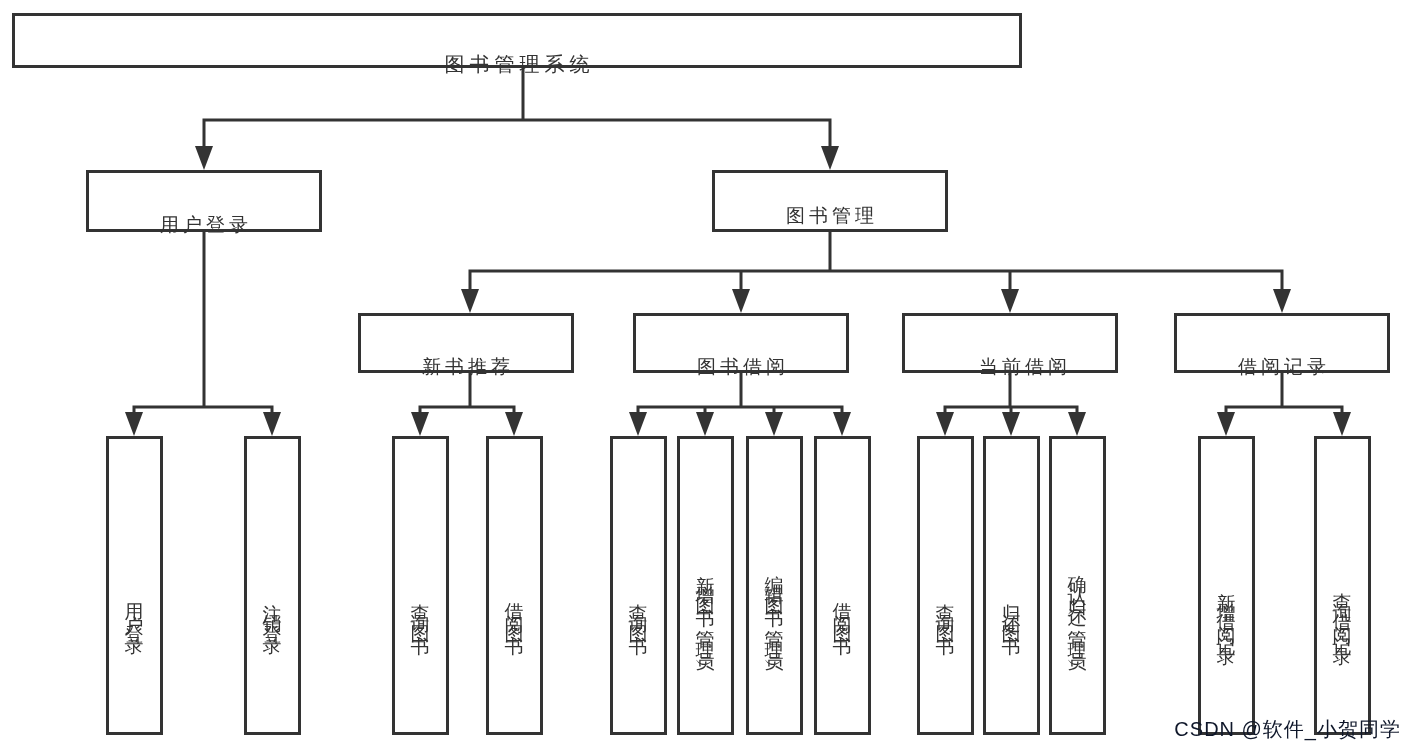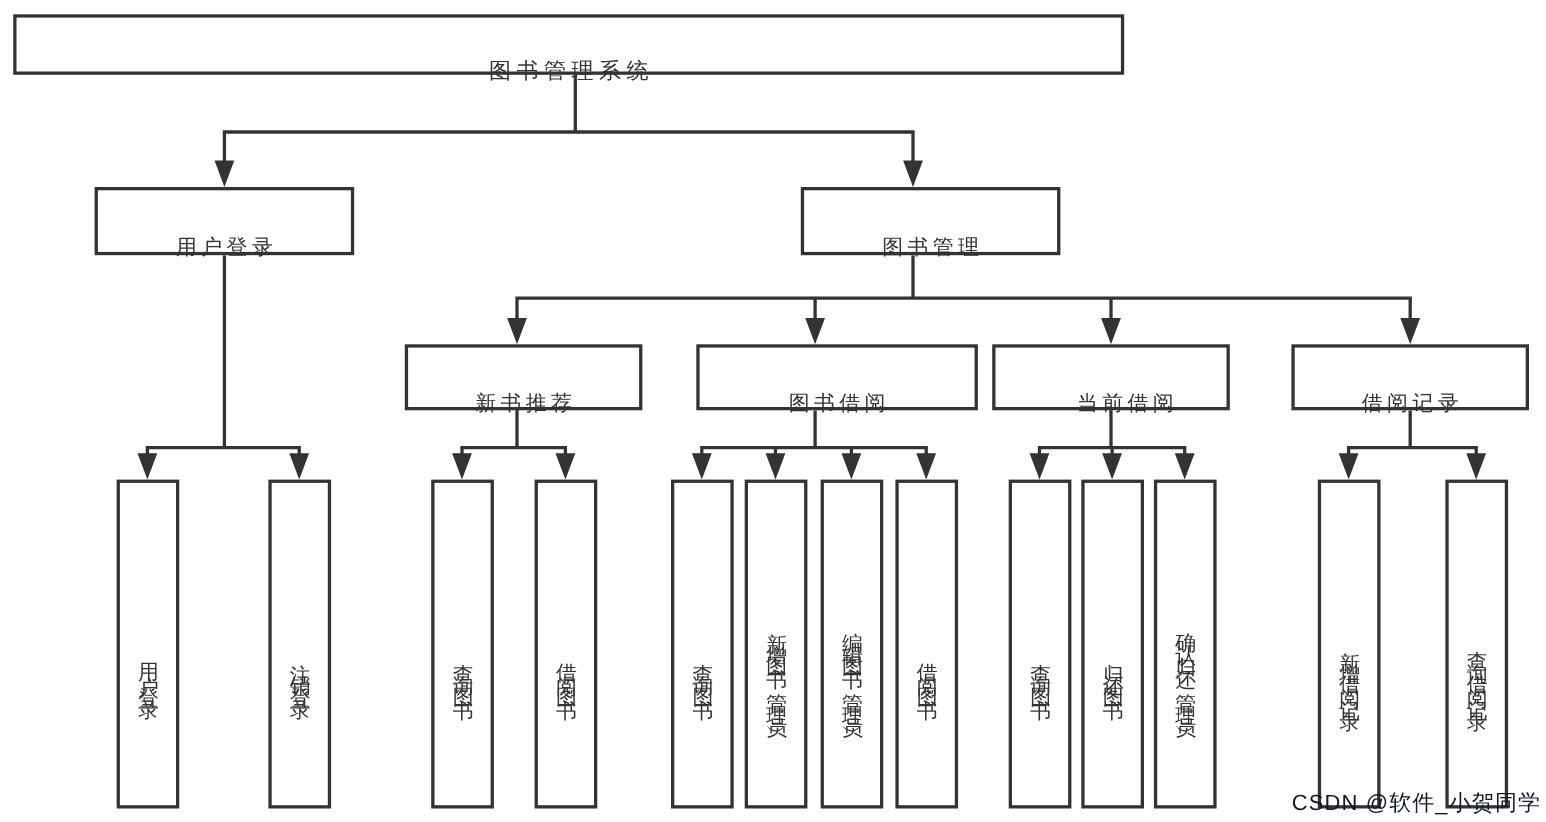--- a/index.html
+++ b/index.html
@@ -125,28 +125,28 @@
     </g>
   </svg>
 
   <div class="node" style="left:12px; top:13px; width:1010px; height:55px;">
     <span class="lbl">图书管理系统</span>
   </div>
 
   <div class="node h" style="left:86px; top:170px; width:236px; height:62px;">
     <span class="lbl">用户登录</span>
   </div>
-  <div class="node h" style="left:728px; top:170px; width:236px; height:62px;">
+  <div class="node h" style="left:712px; top:170px; width:236px; height:62px;align-items:flex-end;">
     <span class="lbl">图书管理</span>
   </div>
 
-  <div class="node h" style="left:368px; top:313px; width:216px; height:60px;">
+  <div class="node h" style="left:358px; top:313px; width:216px; height:60px;">
     <span class="lbl">新书推荐</span>
   </div>
-  <div class="node h" style="left:633px; top:313px; width:256px; height:60px;">
+  <div class="node h" style="left:633px; top:313px; width:216px; height:60px;">
     <span class="lbl">图书借阅</span>
   </div>
   <div class="node h" style="left:902px; top:313px; width:216px; height:60px;padding-left:26px;">
     <span class="lbl">当前借阅</span>
   </div>
   <div class="node h" style="left:1174px; top:313px; width:216px; height:60px;">
     <span class="lbl">借阅记录</span>
   </div>
 
   <div class="node leaf" style="left:106px; top:436px; width:57px; height:299px;">

